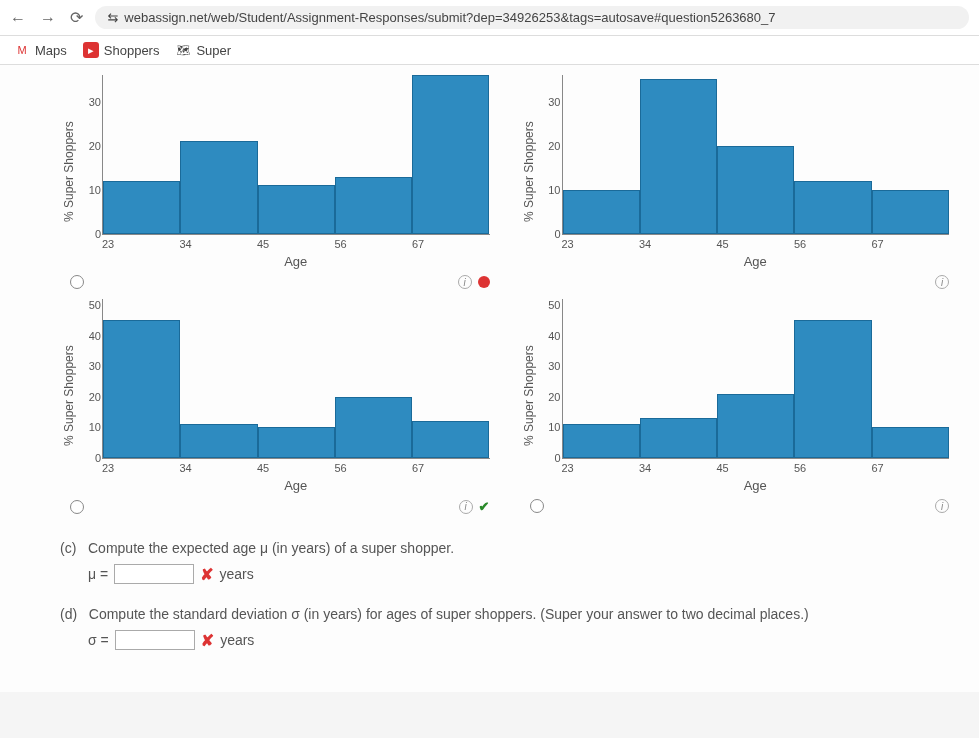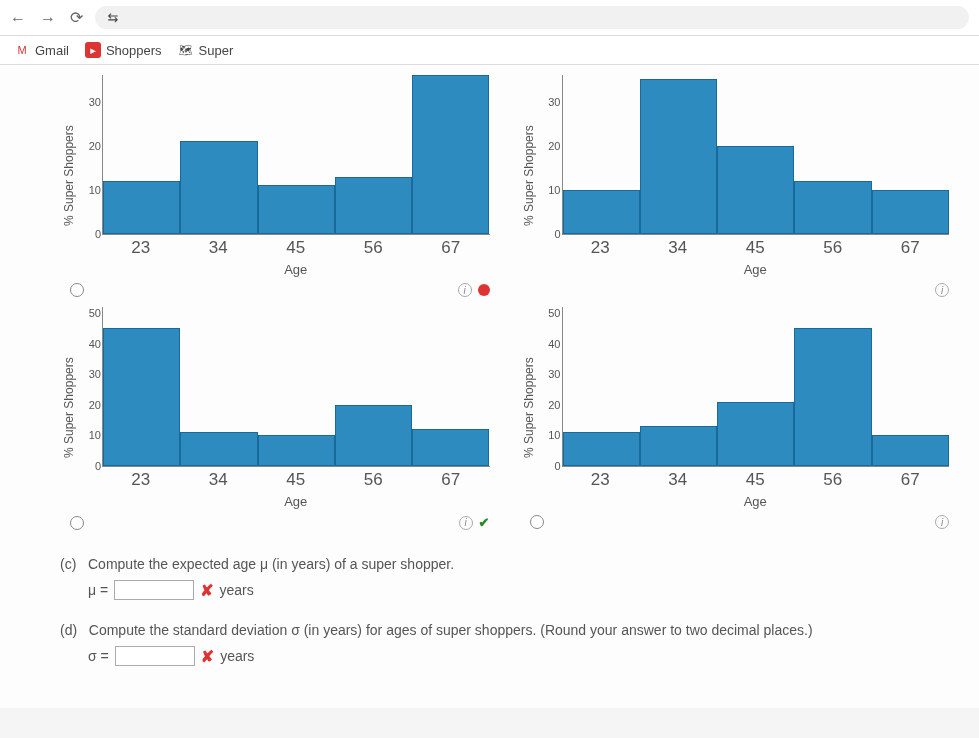--- a/index.html
+++ b/index.html
@@ -15,21 +15,21 @@
 .chart-cell { position: relative; }
 .chart-wrap { display: flex; }
 .ylabel { writing-mode: vertical-rl; transform: rotate(180deg); font-size: 12px; color: #555; text-align: center; padding-right: 2px; }
 .plot { flex: 1; }
 .plot-area { position: relative; height: 160px; border-left: 1px solid #888; border-bottom: 1px solid #888; margin-left: 26px; }
 .yticks { position: absolute; left: -24px; top: 0; bottom: 0; width: 22px; }
 .ytick { position: absolute; right: 0; font-size: 11px; color: #555; transform: translateY(50%); }
 .bars { position: absolute; left: 0; right: 0; bottom: 0; top: 0; display: flex; align-items: flex-end; }
 .bar { flex: 1; background: #2e8bc0; border: 1px solid #1a6a99; }
 .xticks { display: flex; margin-left: 26px; }
-.xtick { flex: 1; text-align: center; font-size: 17px; color: #555; padding-top: 3px; }
+.xtick { flex: 1; font-size: 11px; color: #555; padding-top: 3px; }
 .xlabel { text-align: center; font-size: 13px; color: #555; margin-top: 4px; margin-left: 26px; }
 .radio-row { display: flex; align-items: center; margin-top: 6px; }
 .radio { width: 14px; height: 14px; border: 1px solid #888; border-radius: 50%; background: #fff; margin-left: 10px; }
 .status-icons { margin-left: auto; display: flex; gap: 6px; align-items: center; font-size: 13px; }
 .info-icon { color: #888; font-style: italic; border: 1px solid #aaa; border-radius: 50%; width: 14px; height: 14px; display: inline-flex; align-items: center; justify-content: center; font-size: 10px; }
 .wrong-dot { width: 12px; height: 12px; background: #d33; border-radius: 50%; }
 .check { color: #2a8a2a; font-weight: bold; }
 .questions { margin-top: 26px; font-size: 14px; color: #555; }
 .q { margin-bottom: 22px; }
 .q-line { margin-bottom: 8px; margin-top: 8px; }
@@ -41,27 +41,28 @@
 <body>
 
 <div class="browser-bar">
   <div class="nav-icons">
     <span>←</span>
     <span>→</span>
     <span>⟳</span>
   </div>
   <div class="url-box">
     <span>⇆</span>
+    <span>webassign.net/web/Student/Assignment-Responses/submit?dep=34926253&amp;tags=autosave#question5263680_7</span>
   </div>
 </div>
 
 <div class="bookmarks">
   <div class="bm">
     <span class="icon-box" style="color:#d33">M</span>
-    <span>Gmail</span>
+    <span>Maps</span>
   </div>
   <div class="bm">
     <span class="icon-box" style="background:#d33;color:#fff;border-radius:3px">▸</span>
     <span>Shoppers</span>
   </div>
   <div class="bm">
     <span class="icon-box">🗺</span>
     <span>Super</span>
   </div>
 </div>
@@ -234,21 +235,21 @@
       <div class="answer-line">
         <span>μ =</span>
         <input class="input-box" style="">
         <span class="x-mark">✘</span>
         <span>years</span>
       </div>
     </div>
     <div class="q">
       <div class="q-line">
         <span>(d)</span>&nbsp;&nbsp;
-        <span>Compute the standard deviation σ (in years) for ages of super shoppers. (Round your answer to two decimal places.)</span>
+        <span>Compute the standard deviation σ (in years) for ages of super shoppers. (Super your answer to two decimal places.)</span>
       </div>
       <div class="answer-line">
         <span>σ =</span>
         <input class="input-box" style="">
         <span class="x-mark">✘</span>
         <span>years</span>
       </div>
     </div>
   </div>
 

